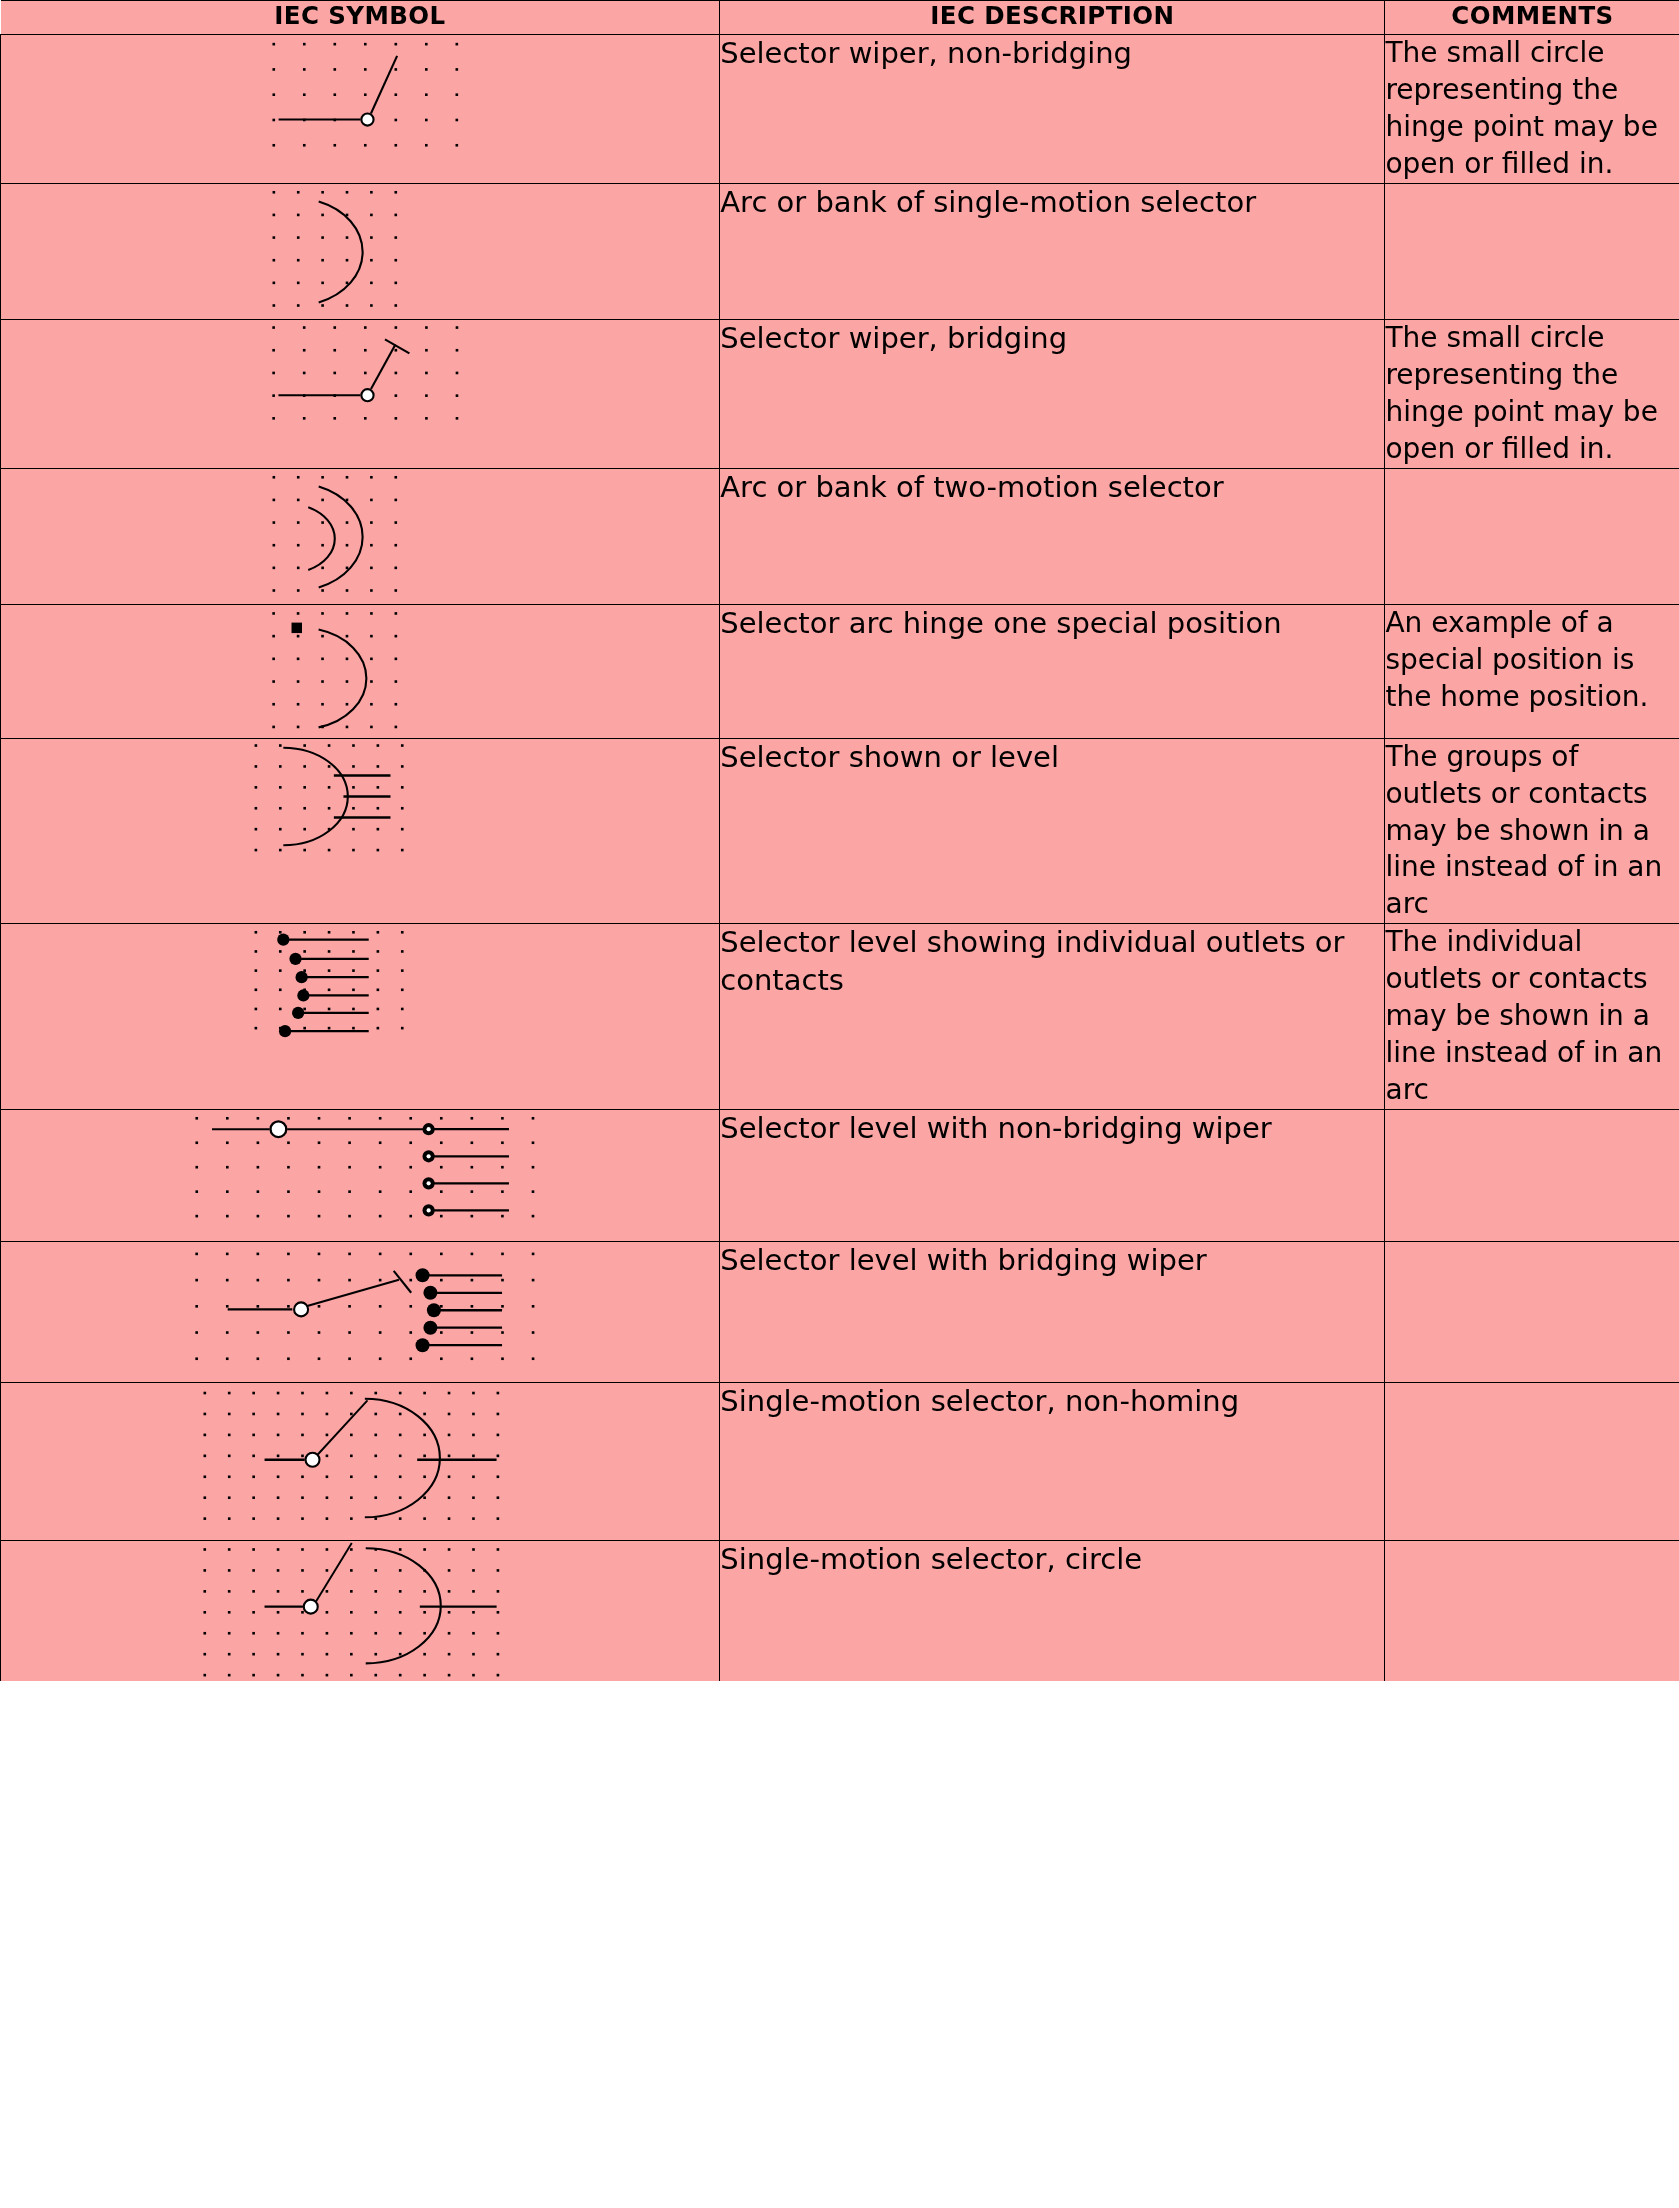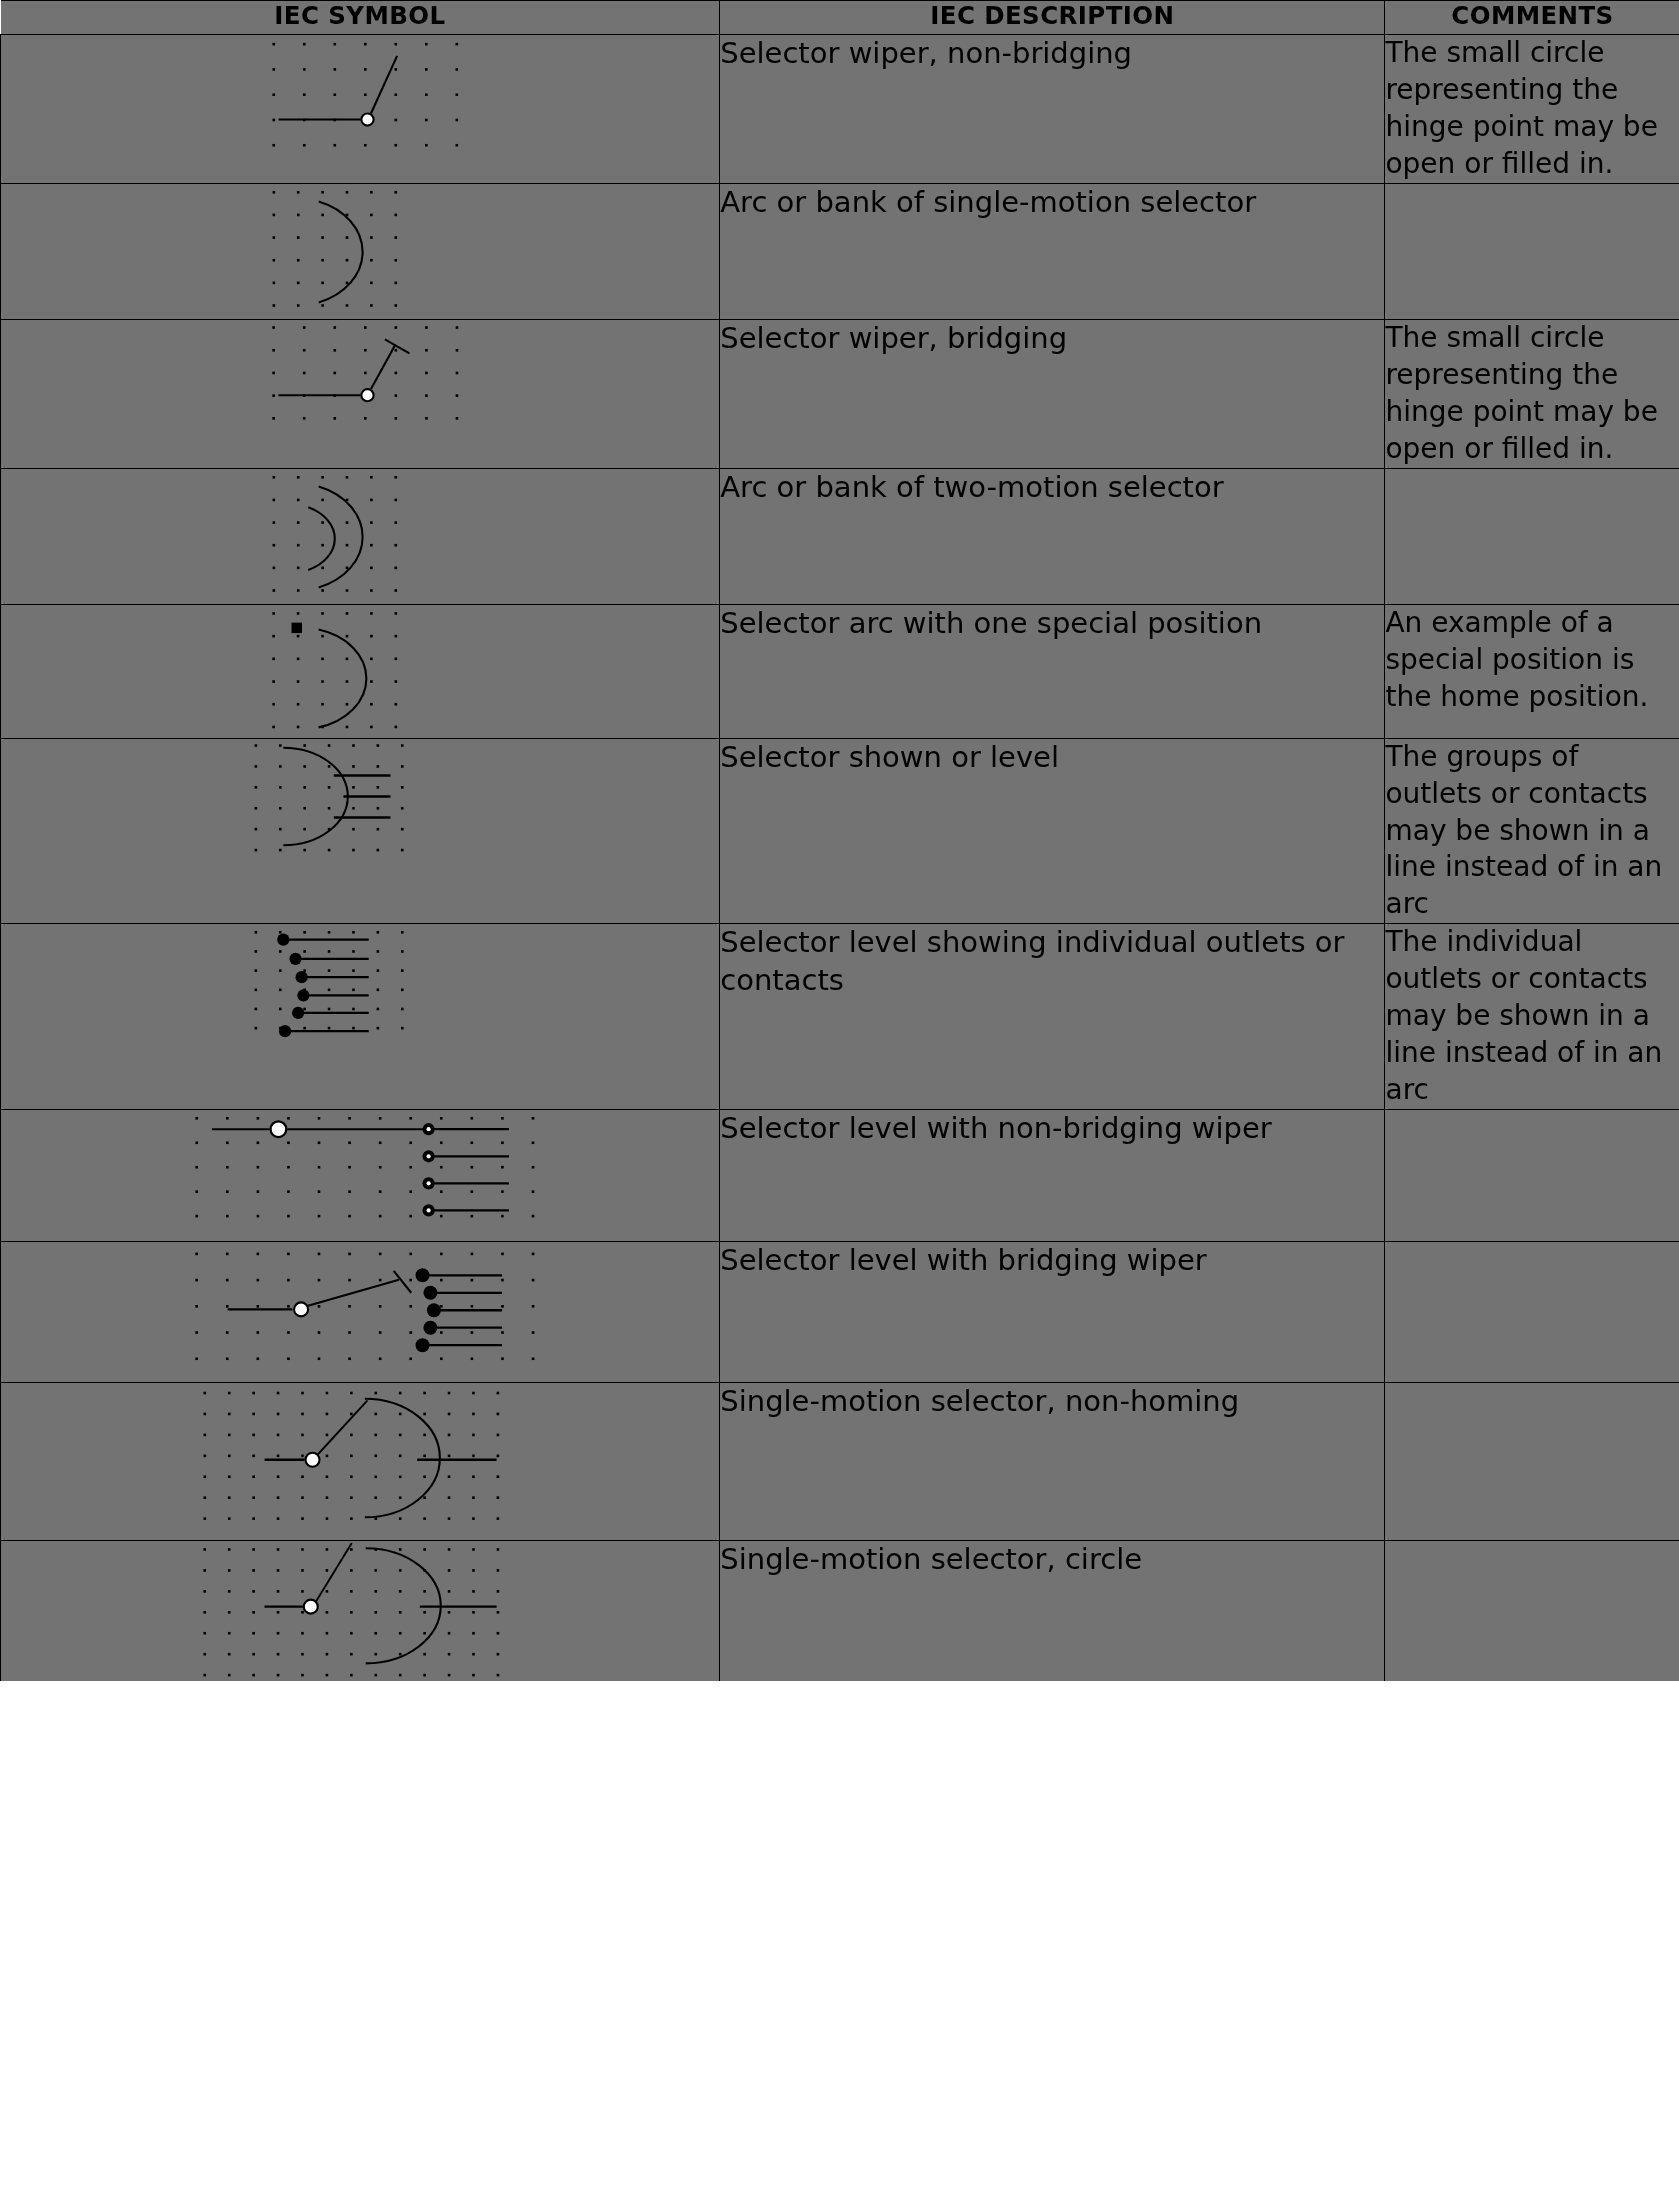--- a/index.html
+++ b/index.html
@@ -1,18 +1,18 @@
 <!DOCTYPE html>
 <html style="font-size:14px"><head>
 <meta charset="utf-8">
 <style>
   html,body{margin:0;padding:0;background:#fff;}
   body{width:1680px;height:2208px;font-family:"DejaVu Sans",sans-serif;color:#000;}
   table.symtable{border-collapse:collapse;width:1680px;table-layout:fixed;}
-  table.symtable td,table.symtable th{border:1.7px solid #000;padding:0;vertical-align:top;background:#737373;}
+  table.symtable td,table.symtable th{border:1.7px solid #000;padding:0;vertical-align:top;background:#fca5a5;}
   col.c-sym{width:718px;}
   col.c-desc{width:664px;}
   col.c-com{width:294px;}
   thead th{height:33px;text-align:center;font-size:24.5px;font-weight:bold;font-family:"DejaVu Sans",sans-serif;letter-spacing:0.4px;border-top:none;border-bottom:4.4px solid #000;padding-bottom:3.5px;vertical-align:bottom;}
   thead th.first{border-left:none;}
   thead th.last{border-right:none;}
   td.sym{position:relative;padding:0;}
   td.desc{font-size:29px;line-height:1.30;padding:0 7px 0 7px;vertical-align:middle;}
   td.com{font-size:28px;line-height:1.32;padding:1.7px 3.5px 0 5.2px;vertical-align:top;}
   td.first{border-left:none;}
@@ -284,21 +284,21 @@
                 <rect x="85" y="138" width="3" height="3"></rect>
                 <rect x="113" y="138" width="3" height="3"></rect>
                 <rect x="141" y="138" width="3" height="3"></rect>
                 <rect x="169" y="138" width="3" height="3"></rect>
           </g>
           <rect x="51" y="20" width="12" height="12" fill="#000"></rect>
           <path d="M 82 28 A 74 58 0 0 1 82 140" fill="none" stroke="#000" stroke-width="2.4"></path>
         </svg>
       </div>
     </td>
-    <td class="desc">Selector arc with one special position</td>
+    <td class="desc">Selector arc hinge one special position</td>
     <td class="com last">An example of a special position is the home position.</td>
   </tr>
 
   <tr>
     <td class="sym first">
       <div class="symwrap">
         <svg width="262" height="115" viewBox="0 0 300 132">
           <g class="grid-dot">
             <rect x="29" y="6" width="3" height="3"></rect>
                 <rect x="57" y="6" width="3" height="3"></rect>

